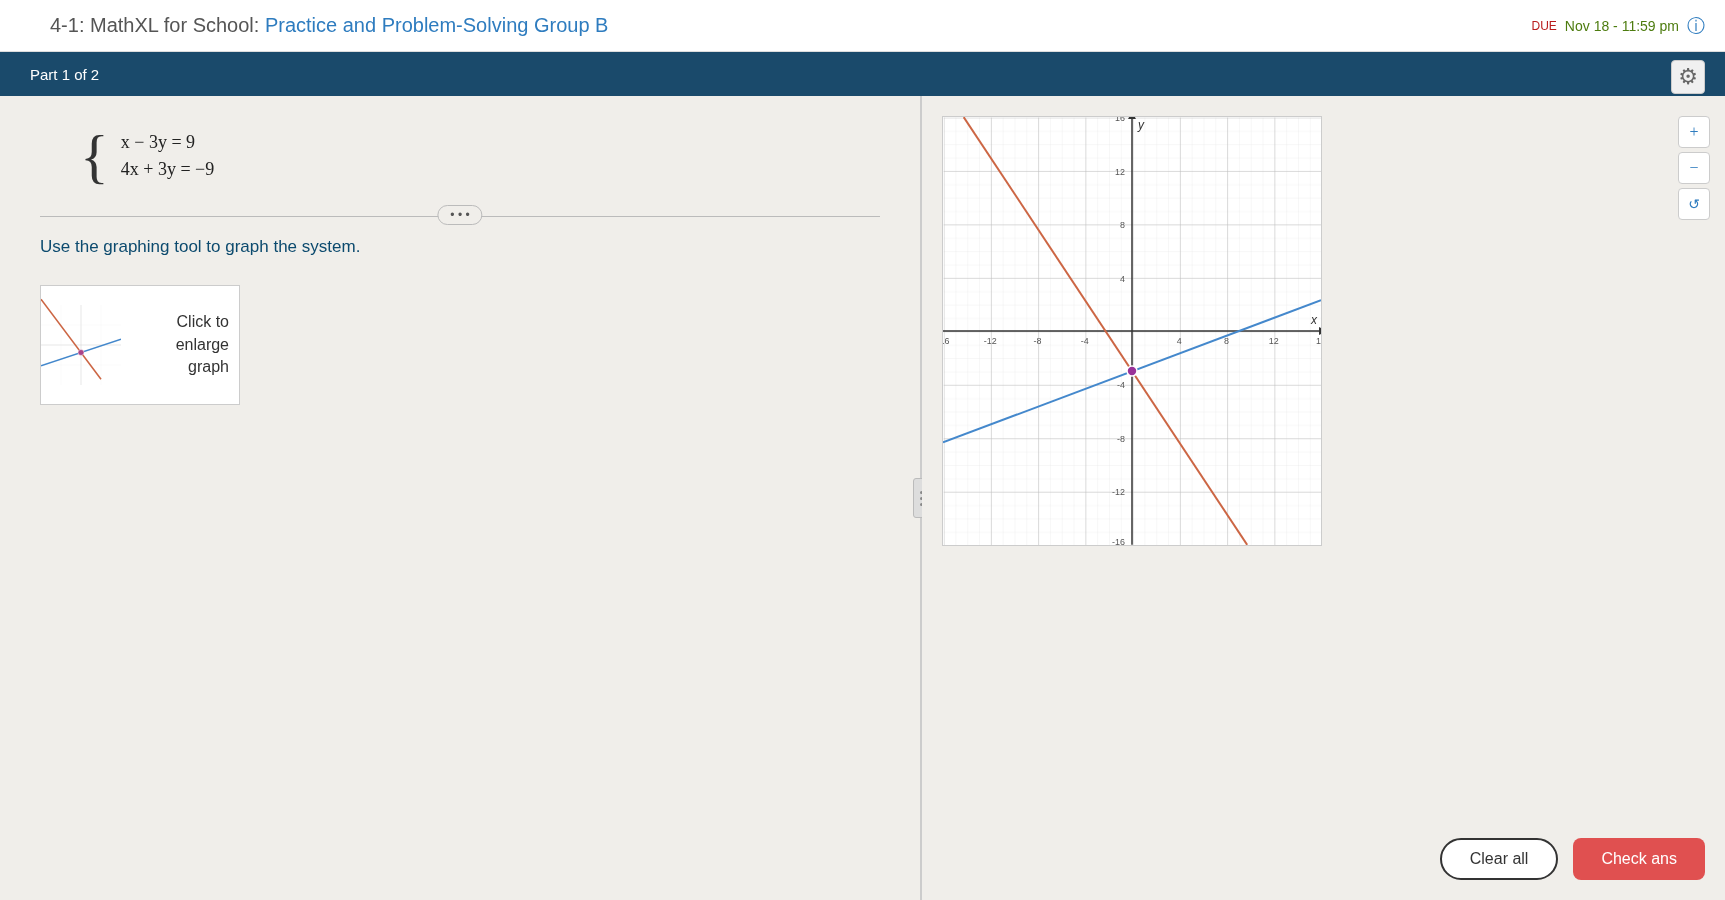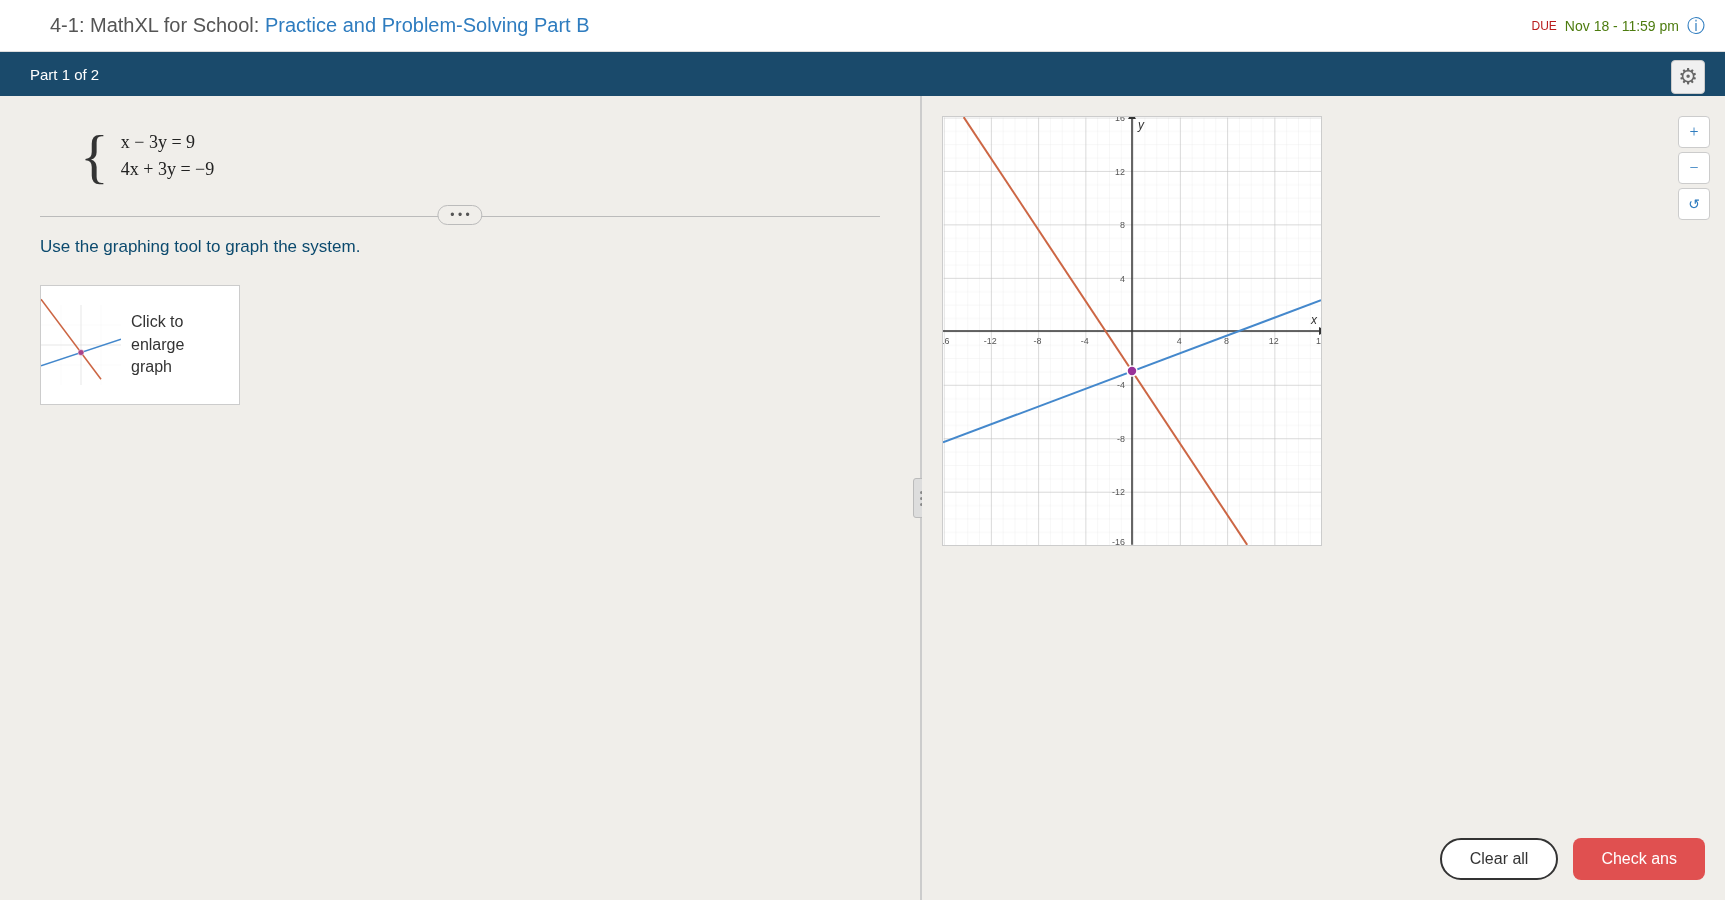--- a/index.html
+++ b/index.html
@@ -161,20 +161,21 @@
       width: 100%;
       height: 100%;
     }
     .thumbnail-text {
       padding: 0 10px;
       font-size: 16px;
       color: #333;
       font-family: Arial, sans-serif;
       line-height: 1.4;
       flex: 1;
+      text-align: right;
     }
 
     
     .panel-divider {
       width: 2px;
       background: #ccc;
       position: relative;
     }
     .panel-divider-handle {
       position: absolute;
@@ -261,21 +262,21 @@
       font-family: Arial, sans-serif;
       color: white;
       cursor: pointer;
     }
   </style>
 </head>
 <body>
 
 <div class="header">
   <div class="header-title">
-    <span style="color:#555;">4-1: MathXL for School: </span><span style="color:#2e7cbf;">Practice and Problem-Solving Part B</span>
+    <span style="color:#555;">4-1: MathXL for School: </span><span style="color:#2e7cbf;">Practice and Problem-Solving Group B</span>
   </div>
   <div class="due-info">
     <span class="due-label">DUE</span>
     <span class="due-date">Nov 18 - 11:59 pm</span>
     <span class="info-icon">ⓘ</span>
   </div>
 </div>
 
 <div class="part-banner">
   <span>Part 1 of 2</span>

